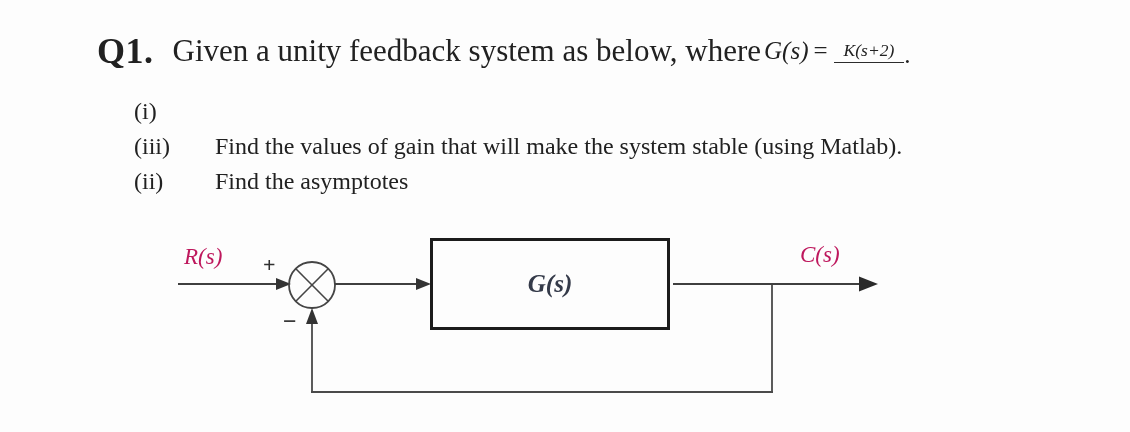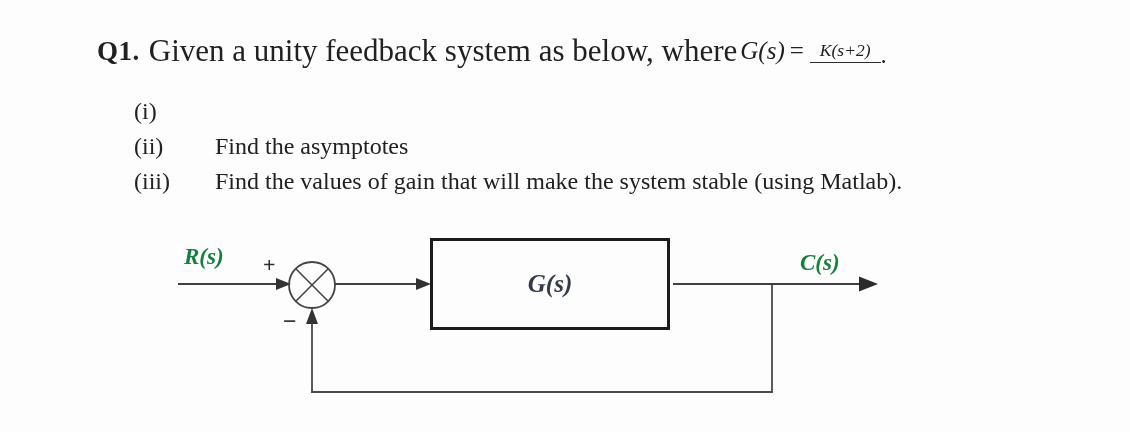--- a/index.html
+++ b/index.html
@@ -18,22 +18,22 @@
     position: absolute;
     left: 97px;
     top: 24px;
     height: 54px;
     display: flex;
     align-items: center;
     white-space: nowrap;
   }
   .q-number {
     font-weight: bold;
-    font-size: 27px;
-    margin-right: 9px;
+    font-size: 36px;
+    margin-right: 19px;
     letter-spacing: 0.5px;
   }
   .q-intro { font-size: 31px; }
   .tf-lhs {
     font-size: 25px;
     font-style: italic;
     margin-left: 3px;
   }
   .tf-equals {
     font-size: 25px;
@@ -78,27 +78,27 @@
   
   .diagram-svg {
     position: absolute;
     left: 0; top: 0;
     width: 1130px;
     height: 432px;
   }
   .diagram-label {
     position: absolute;
     font-style: italic;
-    font-weight: bold;
+    font-weight: normal;
     font-size: 23px;
-    color: #15803d;
+    color: #be185d;
     white-space: nowrap;
   }
   .label-rs { left: 184px; top: 244px; }
-  .label-cs { left: 800px; top: 250px; }
+  .label-cs { left: 800px; top: 242px; }
   .sign {
     position: absolute;
     font-family: "Liberation Serif", serif;
     color: #303030;
     font-weight: bold;
   }
   .sign-plus { left: 263px; top: 252px; font-size: 22px; }
   .sign-minus { left: 283px; top: 308px; font-size: 24px; }
   .gs-block {
     position: absolute;
@@ -132,26 +132,26 @@
       <span class="numerator">K(s+2)</span>
     </span>
     <span class="q-period">.</span>
   </div>
 
   <div class="subq-list">
     <div class="subq-row">
       <span class="subq-numeral">(i)</span>
     </div>
     <div class="subq-row">
+      <span class="subq-numeral">(iii)</span>
+      <span class="subq-text">Find the values of gain that will make the system stable (using Matlab).</span>
+    </div>
+    <div class="subq-row">
       <span class="subq-numeral">(ii)</span>
       <span class="subq-text">Find the asymptotes</span>
-    </div>
-    <div class="subq-row">
-      <span class="subq-numeral">(iii)</span>
-      <span class="subq-text">Find the values of gain that will make the system stable (using Matlab).</span>
     </div>
   </div>
 
   <svg class="diagram-svg" viewBox="0 0 1130 432" xmlns="http://www.w3.org/2000/svg">
 
     <line x1="178" y1="284" x2="277" y2="284" stroke="#3f3f3f" stroke-width="2.2"></line>
     <polygon points="291,284 276,278 276,290" fill="#333"></polygon>
 
     <circle cx="312" cy="285" r="23" fill="none" stroke="#454545" stroke-width="1.8"></circle>
     <line x1="295.8" y1="268.8" x2="328.2" y2="301.2" stroke="#454545" stroke-width="1.6"></line>

